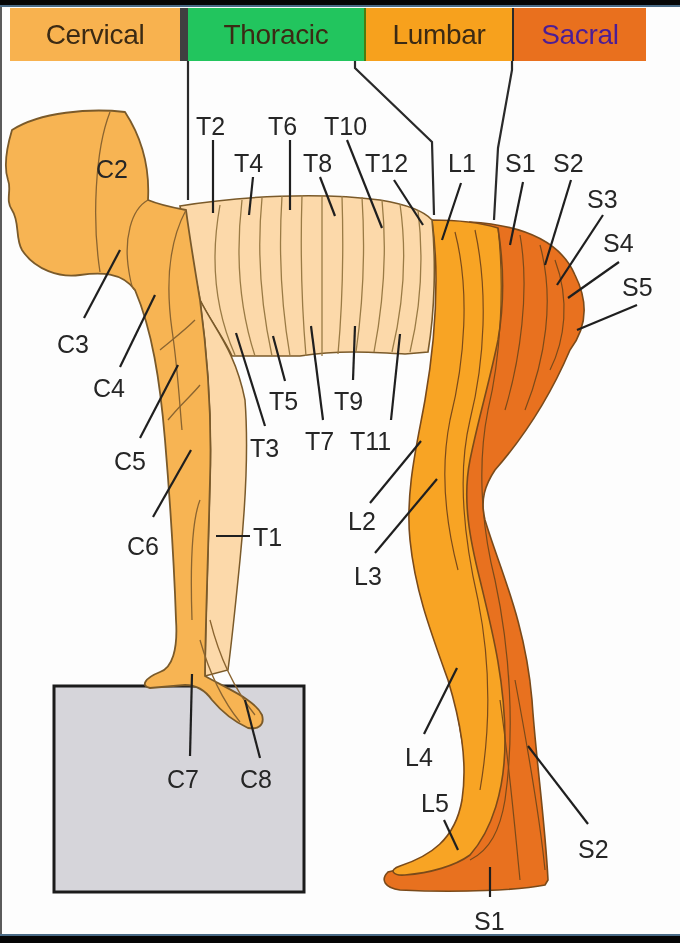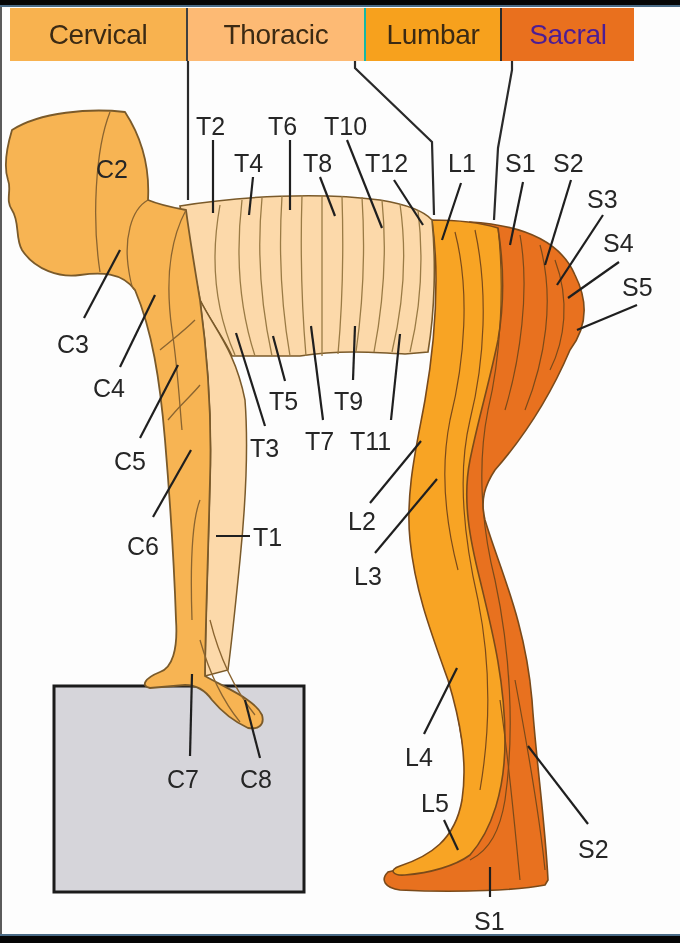--- a/index.html
+++ b/index.html
@@ -41,27 +41,27 @@
 
 <div class="frame">
   <div class="top-bar"></div>
   <div class="top-rule"></div>
   <div class="left-rule"></div>
   <div class="canvas"></div>
   <div class="bottom-rule"></div>
   <div class="bottom-bar"></div>
 
   <div class="legend-bar">
-    <div class="legend-cell" style="width:178px;background:#f8b24f;border-right:2px solid #404040;">
+    <div class="legend-cell" style="width:178px;background:#f8b24f;border-right:8px solid #404040;">
       <span>Cervical</span>
     </div>
-    <div class="legend-cell" style="width:178px;background:#fdba74;border-right:2px solid #14b8a6;">
+    <div class="legend-cell" style="width:178px;background:#22c55e;border-right:2px solid #4d7c0f;">
       <span>Thoracic</span>
     </div>
-    <div class="legend-cell" style="width:136px;background:#f7a11d;border-right:2px solid #2a2a2a;">
+    <div class="legend-cell" style="width:148px;background:#f7a11d;border-right:2px solid #2a2a2a;">
       <span>Lumbar</span>
     </div>
     <div class="legend-cell" style="width:132px;background:#e9701e;color:#4c1d95;">
       <span>Sacral</span>
     </div>
   </div>
 
   <svg class="diagram" width="680" height="943" viewBox="0 0 680 943">
 
     <g stroke="#2a2a2a" stroke-width="2.2" fill="none">

